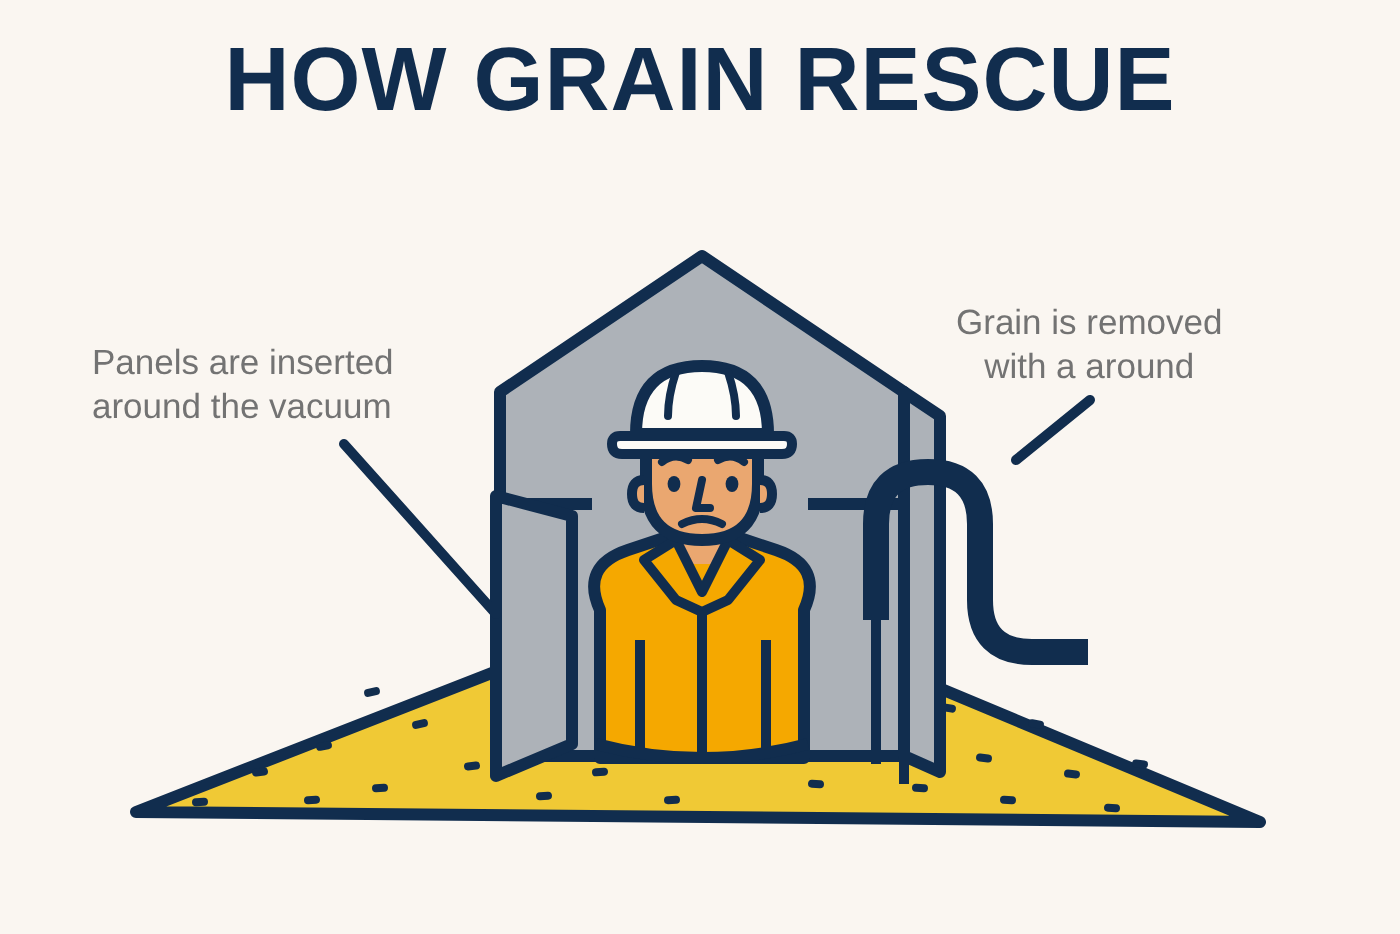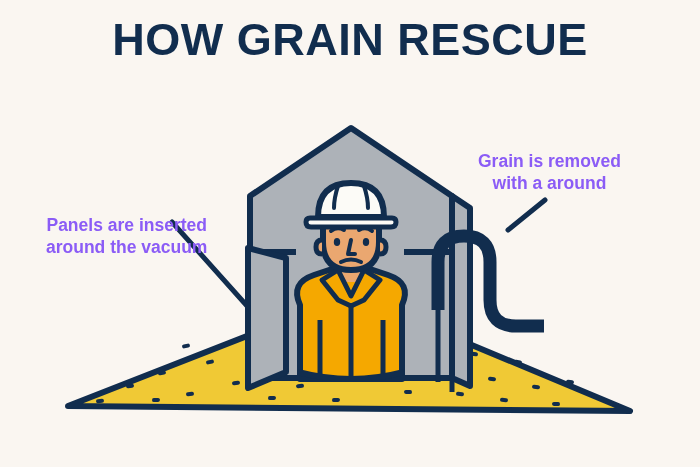--- a/index.html
+++ b/index.html
@@ -34,29 +34,27 @@
     font-size: 45px;
     letter-spacing: 0.5px;
     color: #112d4e;
     text-transform: uppercase;
   }
   .callout {
     position: absolute;
     font-family: "Liberation Sans", sans-serif;
     font-size: 17.5px;
     line-height: 1.28;
-    color: #8b5cf6;
+    color: #737373;
     white-space: nowrap;
-    font-weight: bold;
   }
   .callout-left {
     left: 46px;
     top: 170px;
-    text-align: center;
-    margin-top: 44px;
+    text-align: left;
   }
   .callout-right {
     left: 478px;
     top: 150px;
     text-align: center;
   }
   .callout span {
     display: block;
   }
   svg.scene {

